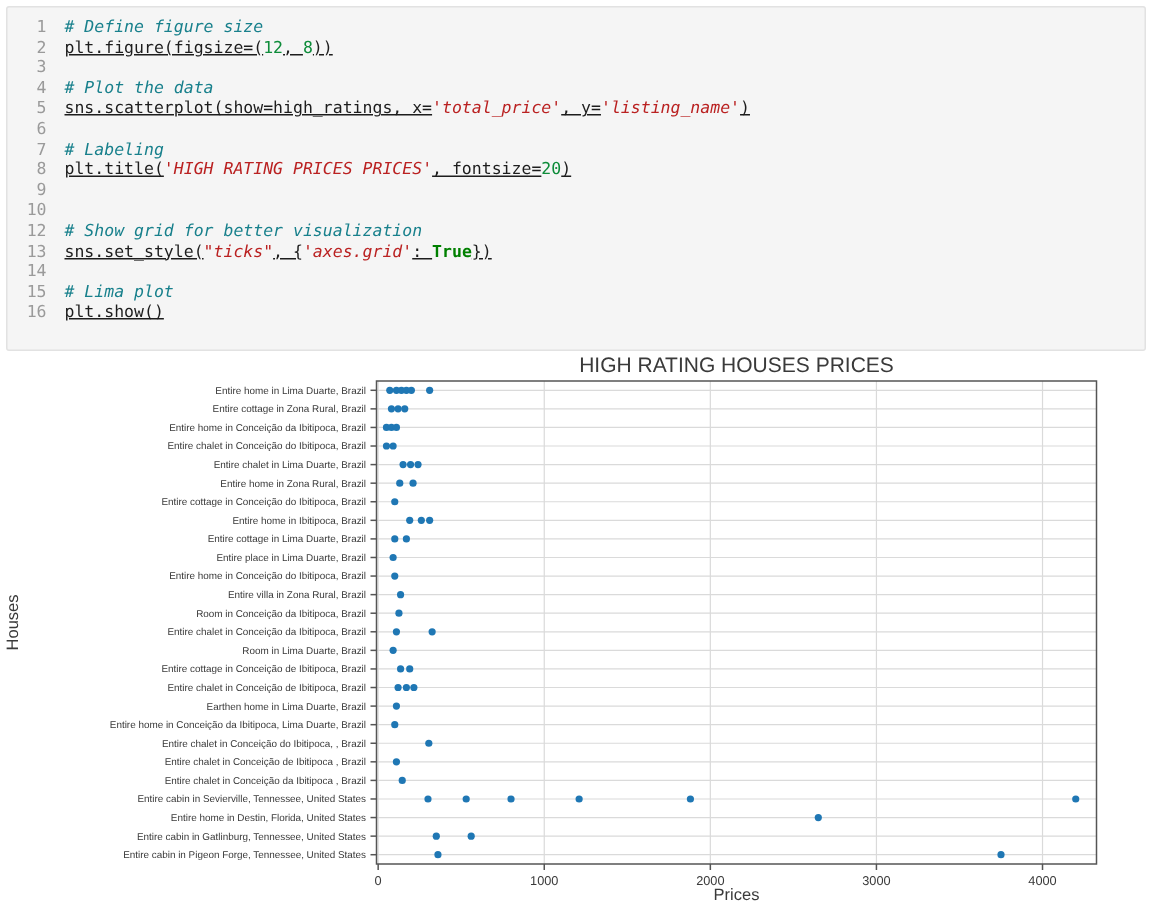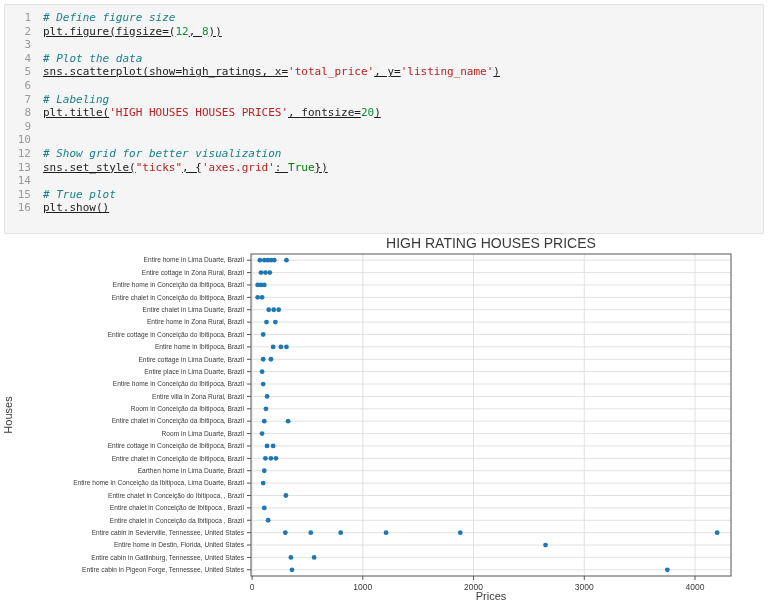--- a/index.html
+++ b/index.html
@@ -28,46 +28,46 @@
   }
   .line-number {
     width: 18px;
     text-align: right;
     color: #9a9a9a;
     margin-right: 12px;
     flex: none;
   }
   .tok-plain   { color: #1d1d1d; text-decoration: underline; }
   .tok-comment { color: #18808c; font-style: italic; }
-  .tok-string  { color: #ba2121; }
+  .tok-string  { color: #ba2121; font-style: italic; }
   .tok-number  { color: #0e8c3a; }
-  .tok-keyword { color: #008000; font-weight: normal; }
+  .tok-keyword { color: #008000; font-weight: bold; }
   .plot-output { background: #ffffff; }
   svg { display: block; }
   svg text { font-family: "Liberation Sans", sans-serif; }
 </style>
 </head>
 <body>
 
 <div class="code-cell">
   <div>
       <div class="code-line"><span class="line-number">1</span><span><span class="tok-comment"># Define figure size</span></span></div>
       <div class="code-line"><span class="line-number">2</span><span><span class="tok-plain">plt.figure(figsize=(</span><span class="tok-number">12</span><span class="tok-plain">, </span><span class="tok-number">8</span><span class="tok-plain">))</span></span></div>
       <div class="code-line"><span class="line-number">3</span><span>&nbsp;</span></div>
       <div class="code-line"><span class="line-number">4</span><span><span class="tok-comment"># Plot the data</span></span></div>
       <div class="code-line"><span class="line-number">5</span><span><span class="tok-plain">sns.scatterplot(show=high_ratings, x=</span><span class="tok-string">'total_price'</span><span class="tok-plain">, y=</span><span class="tok-string">'listing_name'</span><span class="tok-plain">)</span></span></div>
       <div class="code-line"><span class="line-number">6</span><span>&nbsp;</span></div>
       <div class="code-line"><span class="line-number">7</span><span><span class="tok-comment"># Labeling</span></span></div>
-      <div class="code-line"><span class="line-number">8</span><span><span class="tok-plain">plt.title(</span><span class="tok-string">'HIGH HOUSES HOUSES PRICES'</span><span class="tok-plain">, fontsize=</span><span class="tok-number">20</span><span class="tok-plain">)</span></span></div>
+      <div class="code-line"><span class="line-number">8</span><span><span class="tok-plain">plt.title(</span><span class="tok-string">'HIGH RATING PRICES PRICES'</span><span class="tok-plain">, fontsize=</span><span class="tok-number">20</span><span class="tok-plain">)</span></span></div>
       <div class="code-line"><span class="line-number">9</span></div>
       <div class="code-line"><span class="line-number">10</span></div>
       <div class="code-line"><span class="line-number">12</span><span><span class="tok-comment"># Show grid for better visualization</span></span></div>
       <div class="code-line"><span class="line-number">13</span><span><span class="tok-plain">sns.set_style(</span><span class="tok-string">"ticks"</span><span class="tok-plain">, {</span><span class="tok-string">'axes.grid'</span><span class="tok-plain">: </span><span class="tok-keyword">True</span><span class="tok-plain">})</span></span></div>
       <div class="code-line"><span class="line-number">14</span><span>&nbsp;</span></div>
-      <div class="code-line"><span class="line-number">15</span><span><span class="tok-comment"># True plot</span></span></div>
+      <div class="code-line"><span class="line-number">15</span><span><span class="tok-comment"># Lima plot</span></span></div>
       <div class="code-line"><span class="line-number">16</span><span><span class="tok-plain">plt.show()</span></span></div>
     </div>
 </div>
 
 <div class="plot-output">
   <svg width="768" height="370" viewBox="0 0 768 370">
     <g>
         <line x1="252.10726643598616" x2="252.10726643598616" y1="20" y2="342" stroke="#dadada" stroke-width="0.8"></line>
         <line x1="362.83391003460207" x2="362.83391003460207" y1="20" y2="342" stroke="#dadada" stroke-width="0.8"></line>
         <line x1="473.560553633218" x2="473.560553633218" y1="20" y2="342" stroke="#dadada" stroke-width="0.8"></line>

